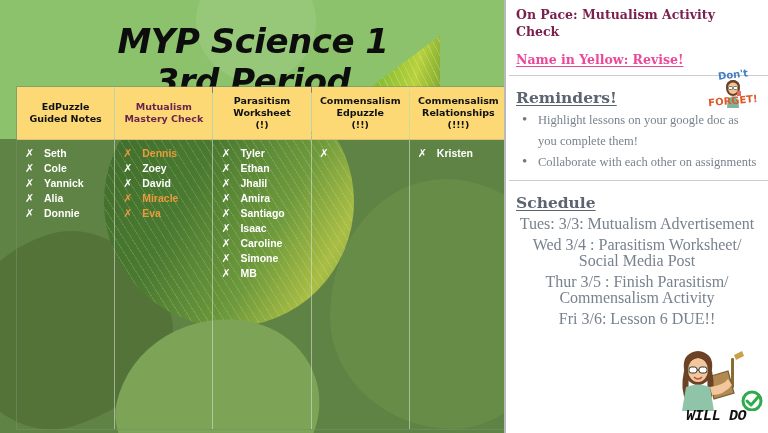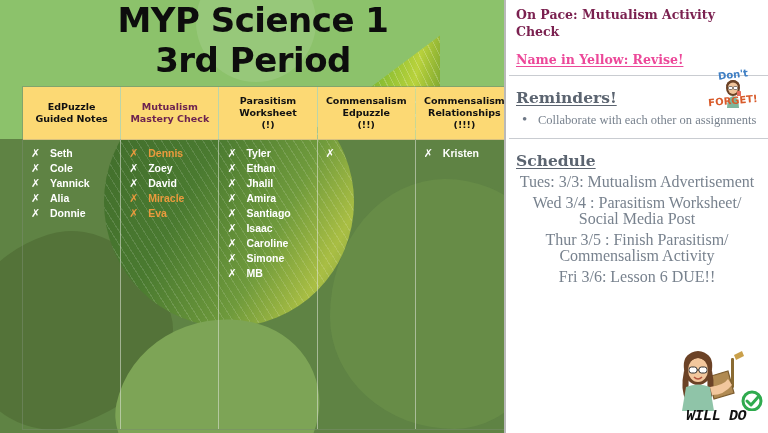--- a/index.html
+++ b/index.html
@@ -78,37 +78,38 @@
     position: absolute;
     left: 196px; top: -38px; width: 120px; height: 120px;
     border-radius: 50%;
     background: rgba(255,255,255,0.10);
   }
 
   #title-wrap {
     position: absolute;
     left: 0; top: 0; width: 506px; height: 122px;
     display: flex; flex-direction: column;
-    align-items: center; 
+    align-items: center; justify-content: center;
     z-index: 4;
+    font-style: italic;
   }
   #title-wrap .tline {
     font-family: "DejaVu Sans", sans-serif;
     font-weight: 700;
     font-size: 34px;
     line-height: 40px;
     letter-spacing: -0.5px;
     color: #0d0d0d;
     text-align: center;
   }
 
   
   #table {
     position: absolute;
-    left: 22px; top: 86px; width: 492px; bottom: 3px;
+    left: 16px; top: 86px; width: 492px; bottom: 3px;
     z-index: 5;
     display: flex;
     border: 1px solid rgba(120,140,110,0.55);
   }
   .col {
     flex: 1 1 0;
     display: flex; flex-direction: column;
     border-right: 1px solid rgba(225,230,220,0.55);
     min-width: 0;
   }
@@ -441,20 +442,21 @@
 
   <div id="sidebar">
 
     <div id="onpace">On Pace: Mutualism Activity Check</div>
     <div id="revise">Name in Yellow: Revise!</div>
 
     <hr class="sec-divider">
 
     <div class="sec-title">Reminders!</div>
     <ul id="reminders-list">
+        <li>Highlight lessons on your google doc as you complete them!</li>
         <li>Collaborate with each other on assignments</li>
       </ul>
 
     <hr class="sec-divider">
 
     <div class="sec-title">Schedule</div>
     <div id="schedule-list">
         <div class="sched-item">Tues: 3/3: Mutualism Advertisement</div>
         <div class="sched-item">Wed 3/4 : Parasitism Worksheet/ Social Media Post</div>
         <div class="sched-item">Thur 3/5 : Finish Parasitism/ Commensalism Activity</div>

